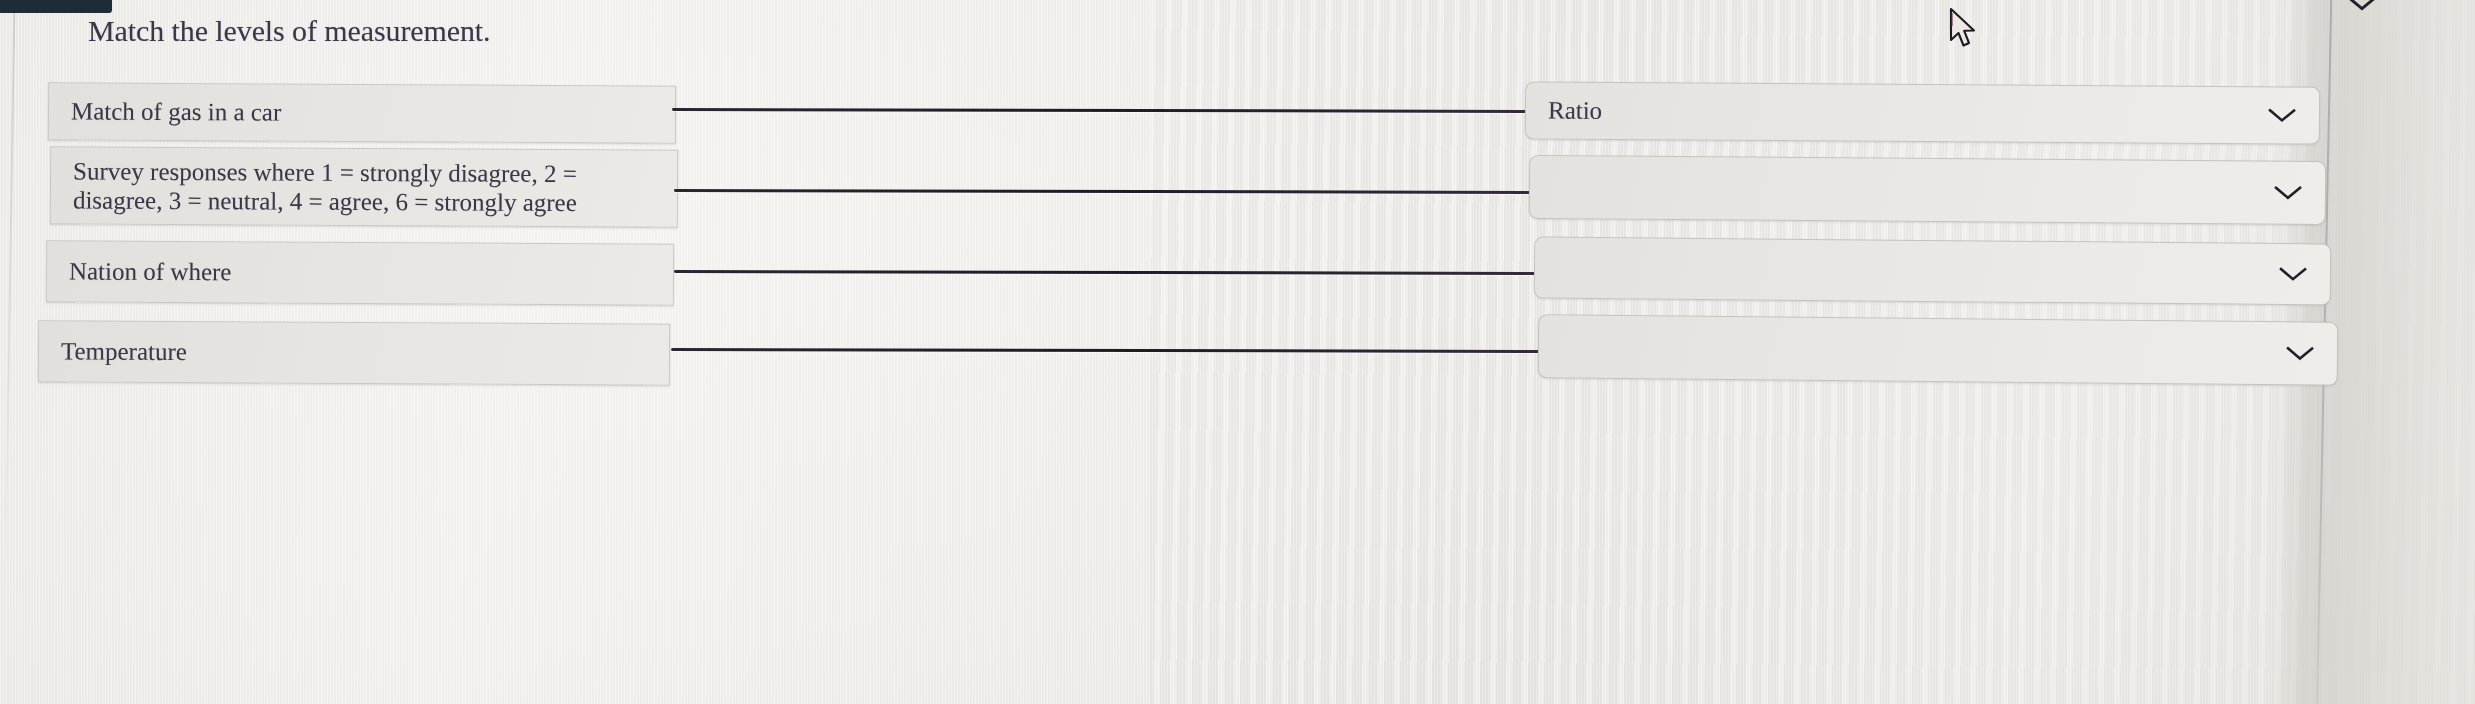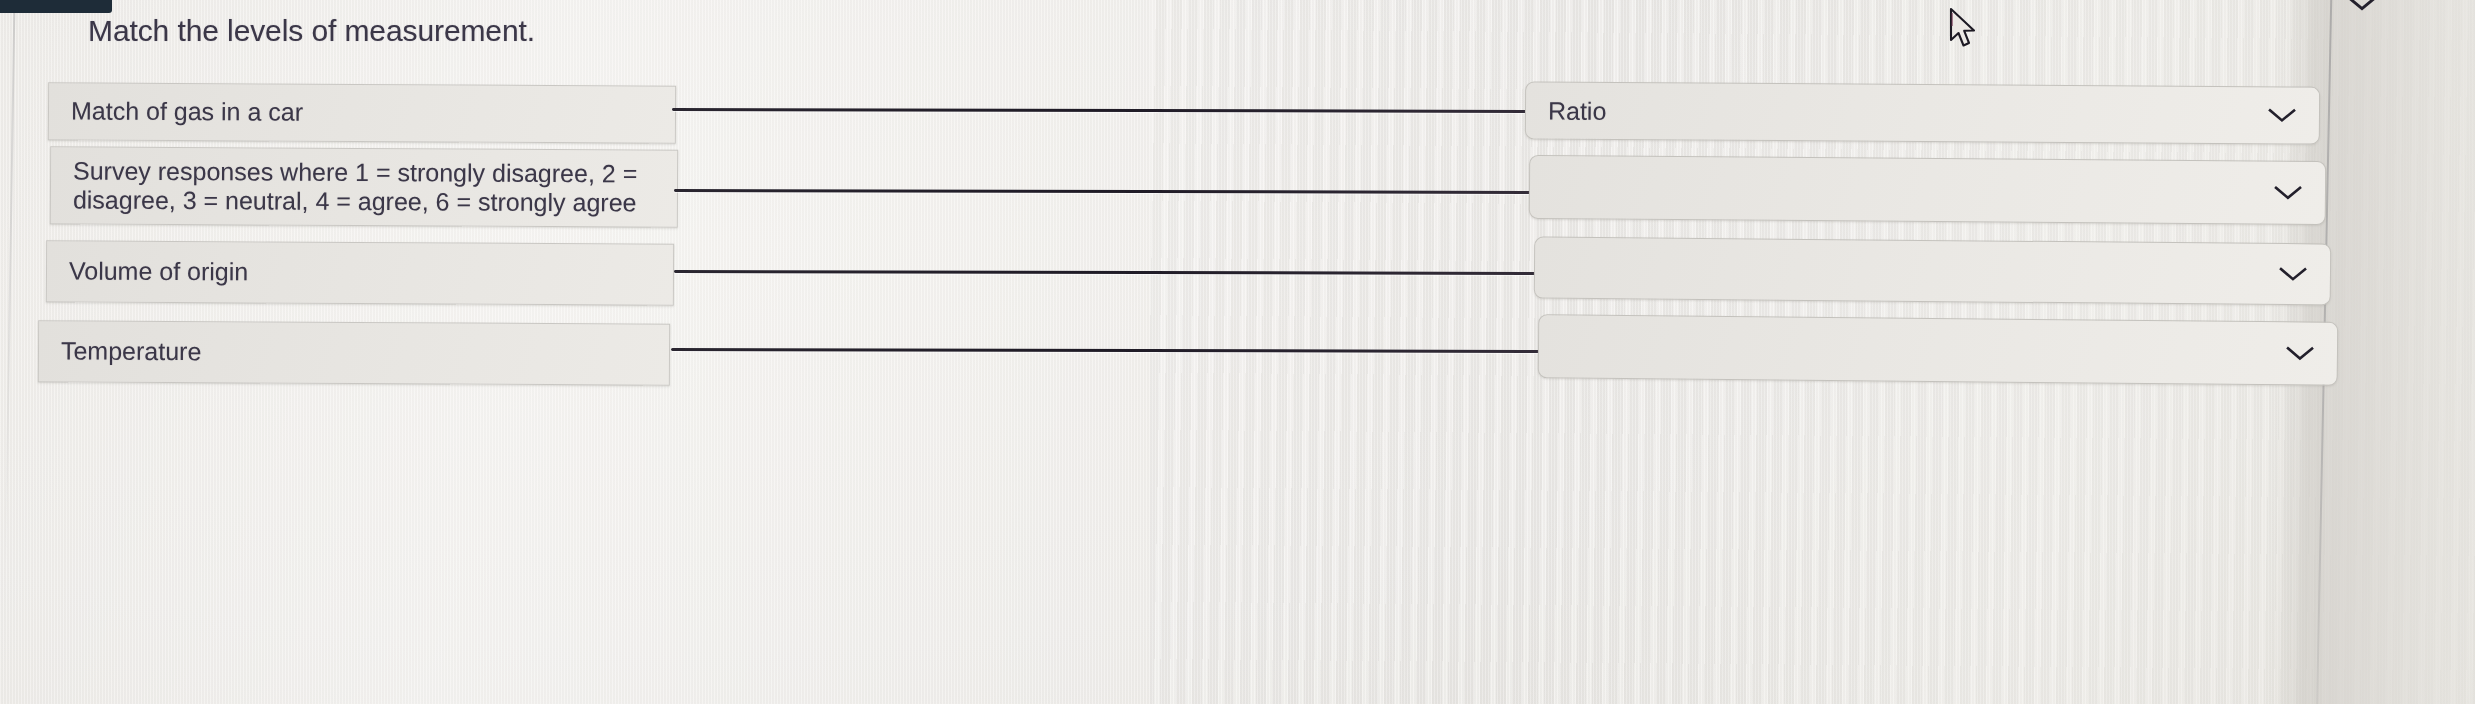--- a/index.html
+++ b/index.html
@@ -7,21 +7,21 @@
     margin: 0;
     padding: 0;
     background: #ffffff;
   }
 
   #screen {
     position: relative;
     width: 2475px;
     height: 704px;
     overflow: hidden;
-    font-family: Liberation Sans, sans-serif;
+    font-family: Liberation Serif, serif;
     background: #fca5a5;
   }
 
   
   .surface {
     position: absolute;
     inset: 0;
     background:
       radial-gradient(ellipse 120% 150% at 28% 35%,
         #f3f1ed 0%, #efedea 38%, #e9e7e2 70%, #e2e0da 100%);
@@ -248,21 +248,21 @@
   <div class="slot" style="left:1529px; top:158px; width:797px; height:64px; transform:rotate(0.45deg);">
     <span class="slot-value"></span>
     <span class="chevron">
       <svg viewBox="0 0 30 18" xmlns="http://www.w3.org/2000/svg">
         <path d="M3 4 L15 14 L27 4" fill="none" stroke="#23202c" stroke-width="2.6" stroke-linecap="square" stroke-linejoin="miter"></path>
       </svg>
     </span>
   </div>
 
   <div class="prompt" style="left:46px; top:242px; width:628px; height:62px; transform:rotate(0.30deg);">
-    <span class="prompt-text">Volume of origin</span>
+    <span class="prompt-text">Nation of where</span>
   </div>
 
   <div class="connector" style="left:674px; top:271px; width:862px; transform:rotate(0.12deg);"></div>
 
   <div class="slot" style="left:1534px; top:240px; width:797px; height:62px; transform:rotate(0.50deg);">
     <span class="slot-value"></span>
     <span class="chevron">
       <svg viewBox="0 0 30 18" xmlns="http://www.w3.org/2000/svg">
         <path d="M3 4 L15 14 L27 4" fill="none" stroke="#23202c" stroke-width="2.6" stroke-linecap="square" stroke-linejoin="miter"></path>
       </svg>

